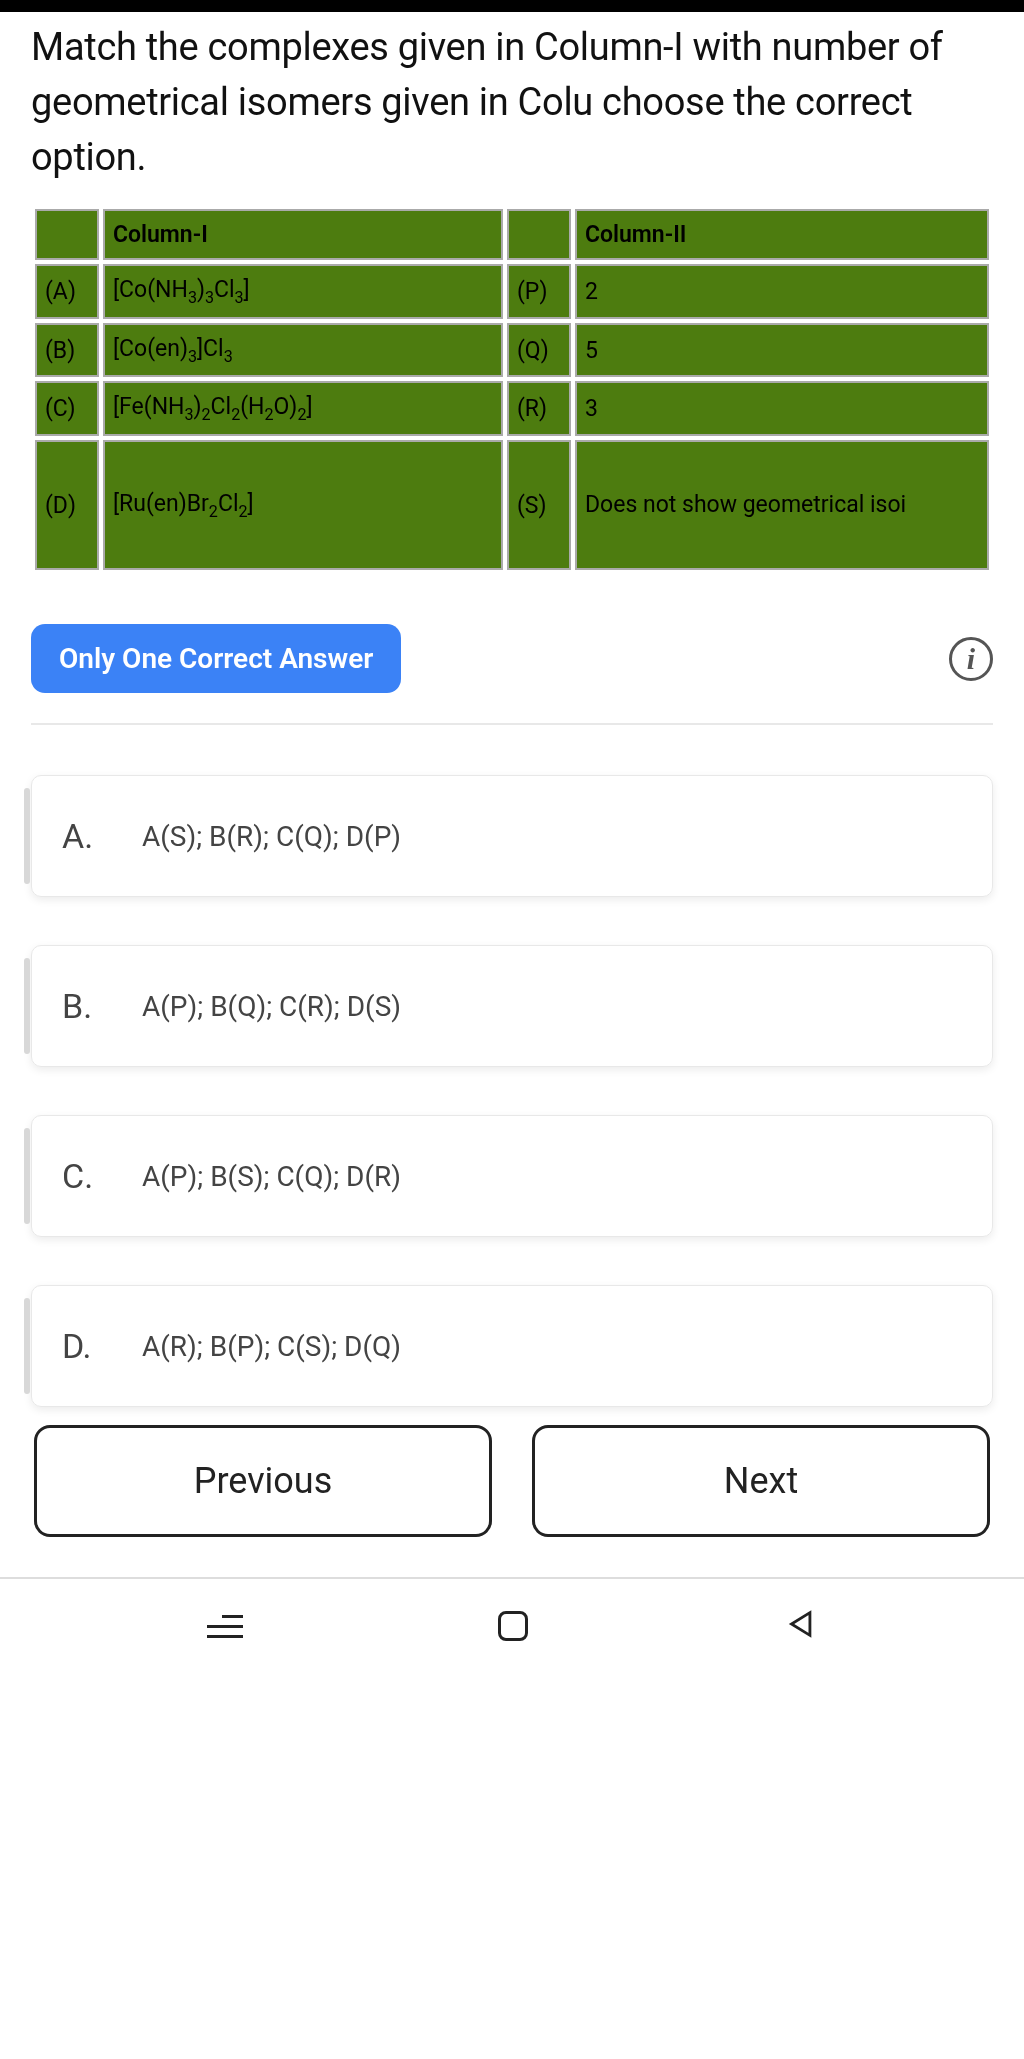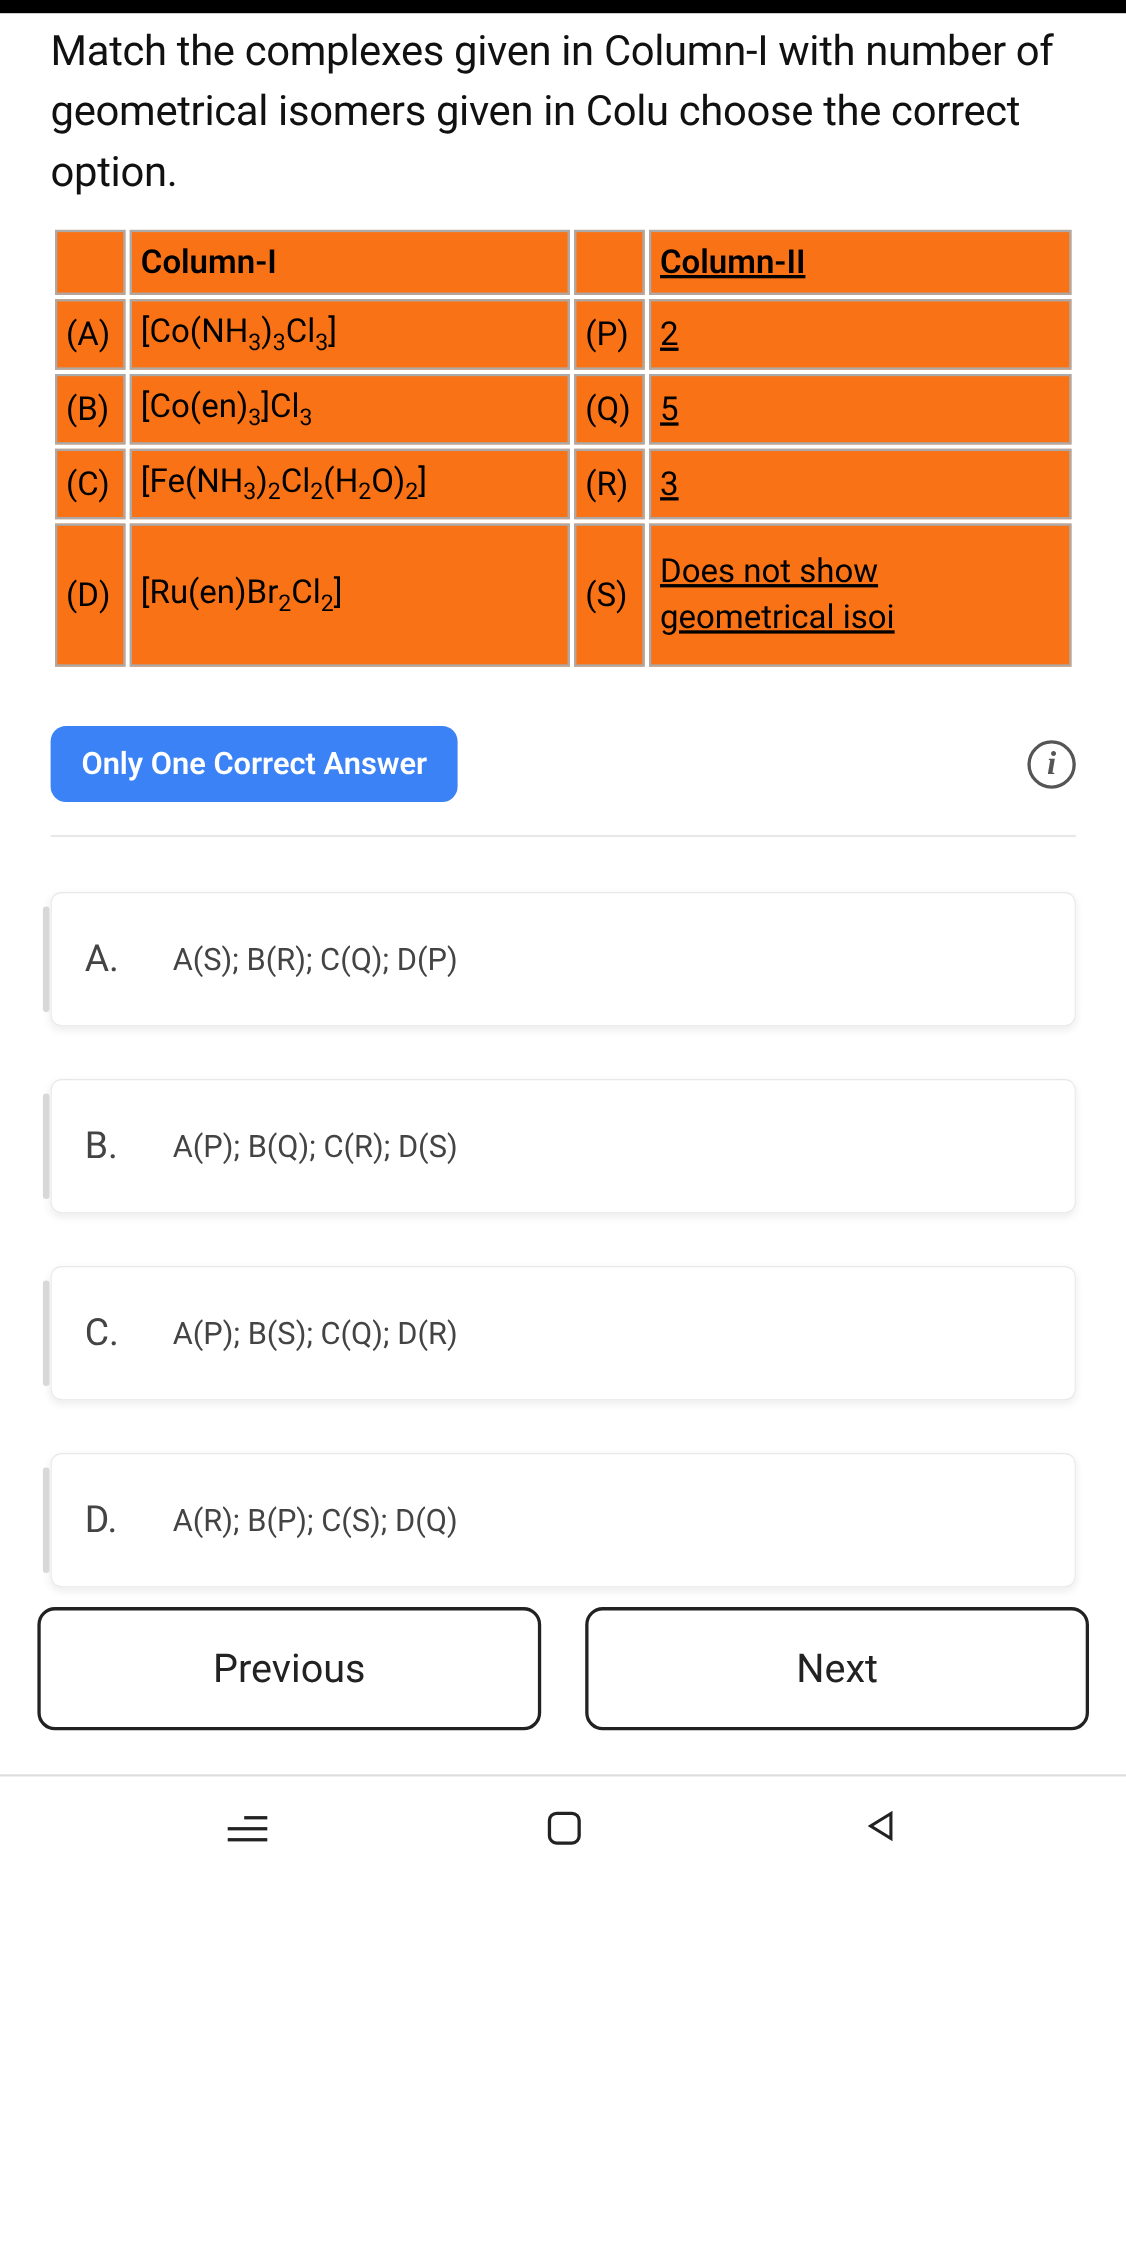--- a/index.html
+++ b/index.html
@@ -13,55 +13,54 @@
       width: 1024px;
       height: 2059px;
       position: relative;
       overflow: hidden;
     }
     .status-bar {
       height: 12px;
       background: #000;
     }
     .content {
-      padding: 0 46px;
+      padding: 0 31px;
     }
     .question-text {
       font-size: 38px;
       line-height: 1.45;
       color: #111;
       padding: 8px 0 20px 0;
       font-weight: 400;
       letter-spacing: -0.3px;
     }
     .match-table {
       border-collapse: separate;
       border-spacing: 4px;
       width: 100%;
       table-layout: fixed;
     }
     .match-table td {
       border: 2px solid #aaa;
       padding: 10px 8px;
-      font-size: 30px;
+      font-size: 23px;
       vertical-align: middle;
-      background: #f97316;
+      background: #4d7c0f;
       overflow: hidden;
       white-space: nowrap;
     }
     .match-table .col-key {
       width: 64px;
       text-align: left;
     }
     .match-table .col-val1 {
       width: 400px;
     }
     .match-table .col-val2 {
       width: auto;
-      text-decoration: underline;
     }
     .match-table .header-row td {
       font-weight: 600;
     }
     .row-d td {
       height: 130px;
     }
     .row-d .wrap-text {
       white-space: normal;
       line-height: 1.4;

